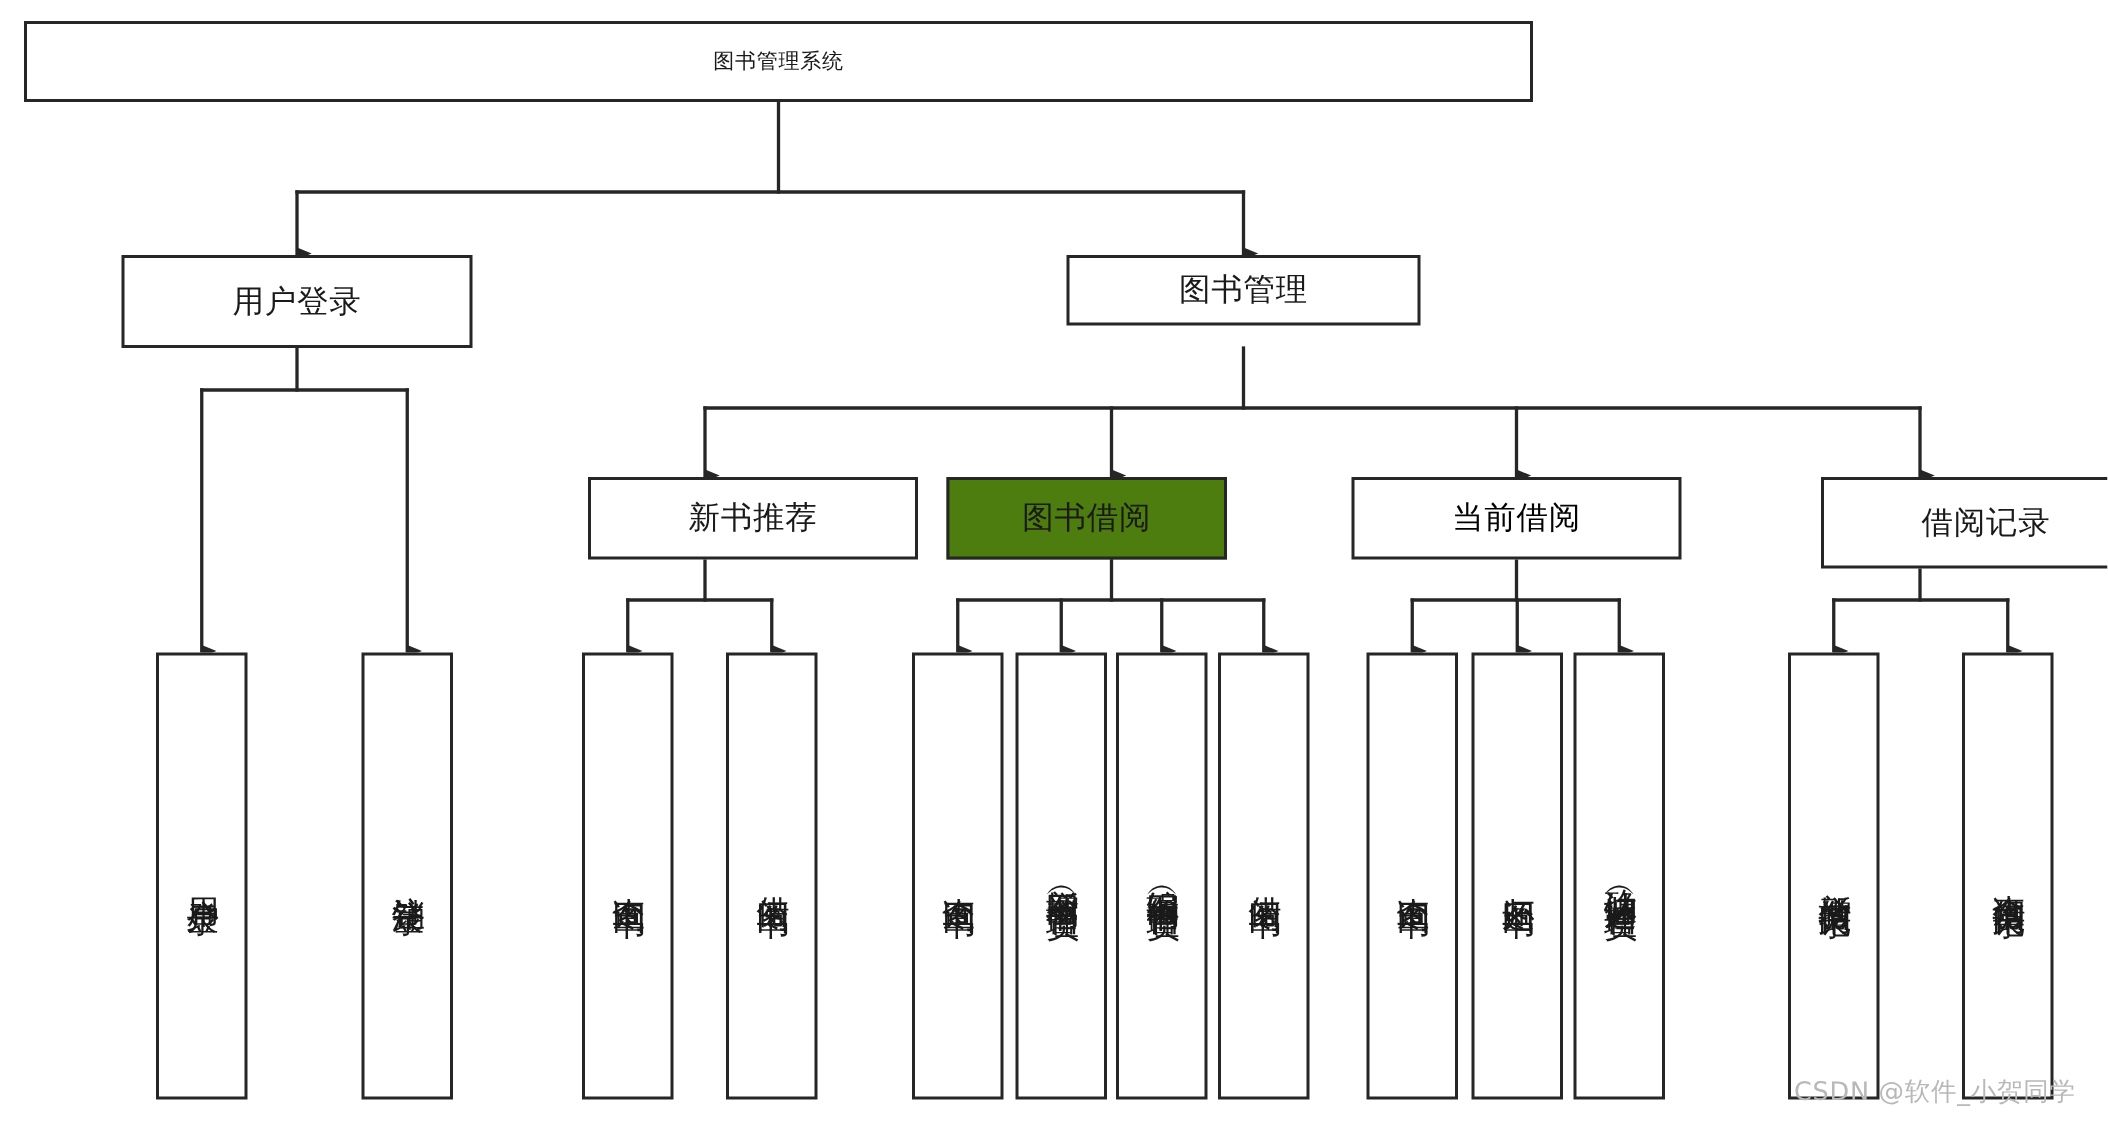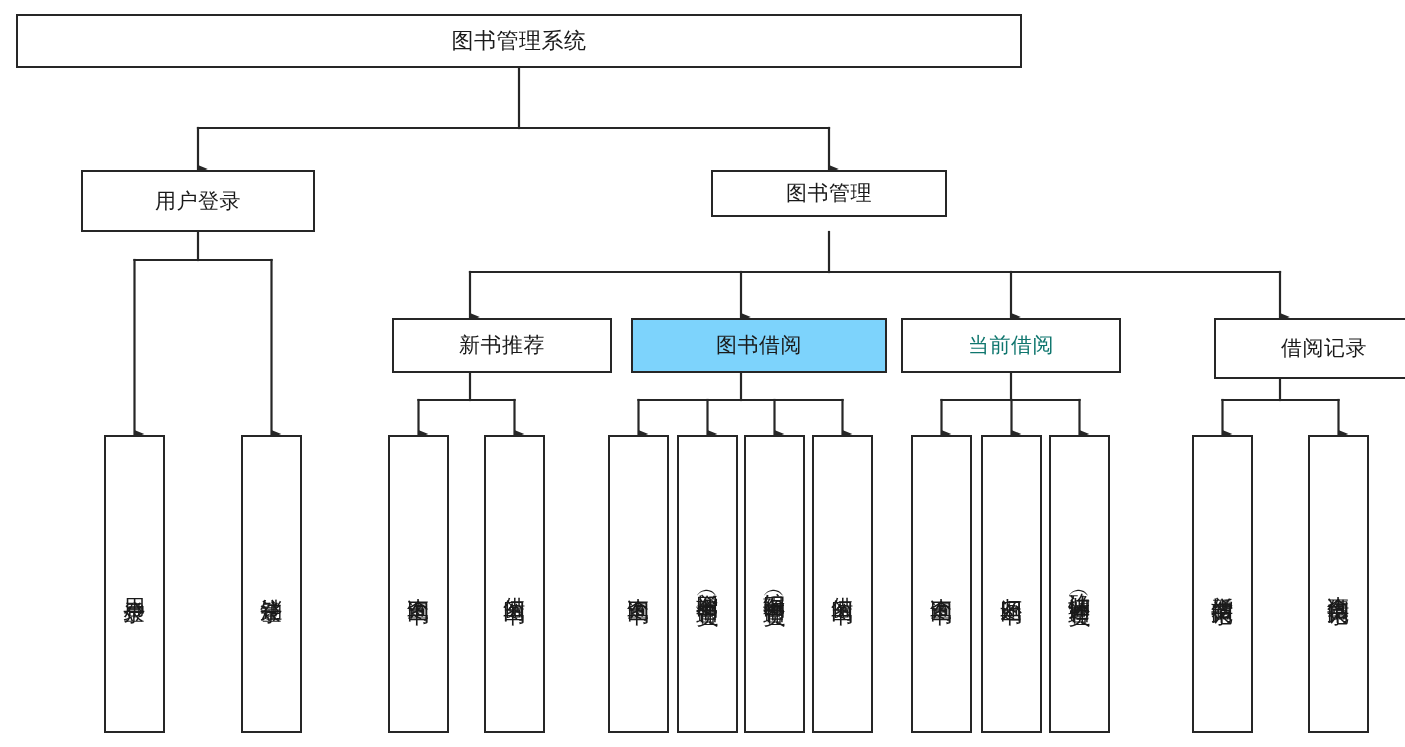--- a/index.html
+++ b/index.html
@@ -40,21 +40,21 @@
     text-align: center;
     line-height: 1.18;
     color: #1a1a1a;
   }
   .node.horiz .lbl {
     font-size: 21px;
     letter-spacing: 0.5px;
     white-space: nowrap;
   }
   .node.root .lbl {
-    font-size: 22px;
+    font-size: 14px;
     text-align: center;
   }
   .node.vert {
     align-items: center;
     justify-content: center;
   }
   .node.vert .lbl {
     writing-mode: vertical-rl;
     text-orientation: upright;
     font-size: 22px;
@@ -124,25 +124,25 @@
       </div>
       <div class="node horiz" style="left: 81px; top: 170px; width: 234px; height: 62px; border-color: rgb(38, 38, 38); background: rgb(255, 255, 255);">
         <span class="lbl" style="color: rgb(26, 26, 26);">用户登录</span>
       </div>
       <div class="node horiz" style="left: 711px; top: 170px; width: 236px; height: 47px; border-color: rgb(38, 38, 38); background: rgb(255, 255, 255);">
         <span class="lbl" style="color: rgb(26, 26, 26);">图书管理</span>
       </div>
       <div class="node horiz" style="left: 360px; top: 318px; width: 220px; height: 55px; border-color: rgb(38, 38, 38); background: rgb(255, 255, 255); margin-left: 32px;">
         <span class="lbl" style="color: rgb(26, 26, 26);">新书推荐</span>
       </div>
-      <div class="node horiz" style="left: 631px; top: 318px; width: 256px; height: 55px; border-color: rgb(38, 38, 38); background: #7dd3fc;">
+      <div class="node horiz" style="left: 631px; top: 318px; width: 187px; height: 55px; border-color: rgb(38, 38, 38); background: #4d7c0f;">
         <span class="lbl" style="color: rgb(26, 26, 26);">图书借阅</span>
       </div>
       <div class="node horiz" style="left: 901px; top: 318px; width: 220px; height: 55px; border-color: rgb(38, 38, 38); background: rgb(255, 255, 255);">
-        <span class="lbl" style="color: #0f766e;">当前借阅</span>
+        <span class="lbl" style="color: #000000;">当前借阅</span>
       </div>
       <div class="node horiz" style="left: 1214px; top: 318px; width: 220px; height: 61px; border-color: rgb(38, 38, 38); background: rgb(255, 255, 255);">
         <span class="lbl" style="color: rgb(26, 26, 26);">借阅记录</span>
       </div>
       <div class="node vert" style="left: 104px; top: 435px; width: 61px; height: 298px; border-color: rgb(38, 38, 38); background: rgb(255, 255, 255);">
         <span class="lbl" style="color: rgb(26, 26, 26);">用户登录</span>
       </div>
       <div class="node vert" style="left: 241px; top: 435px; width: 61px; height: 298px; border-color: rgb(38, 38, 38); background: rgb(255, 255, 255);">
         <span class="lbl" style="color: rgb(26, 26, 26);">注销登录</span>
       </div>
@@ -174,13 +174,14 @@
         <span class="lbl" style="color: rgb(26, 26, 26);">确认归还（管理员）</span>
       </div>
       <div class="node vert" style="left: 1192px; top: 435px; width: 61px; height: 298px; border-color: rgb(38, 38, 38); background: rgb(255, 255, 255);">
         <span class="lbl" style="color: rgb(26, 26, 26);">新增借阅记录</span>
       </div>
       <div class="node vert" style="left: 1308px; top: 435px; width: 61px; height: 298px; border-color: rgb(38, 38, 38); background: rgb(255, 255, 255);">
         <span class="lbl" style="color: rgb(26, 26, 26);">查询借阅记录</span>
       </div>
     </div>
 
+  <div class="watermark" style="left: 1196px; top: 716px; color: rgb(184, 184, 184);">CSDN @软件_小贺同学</div>
 </div>
 
 </body></html>

